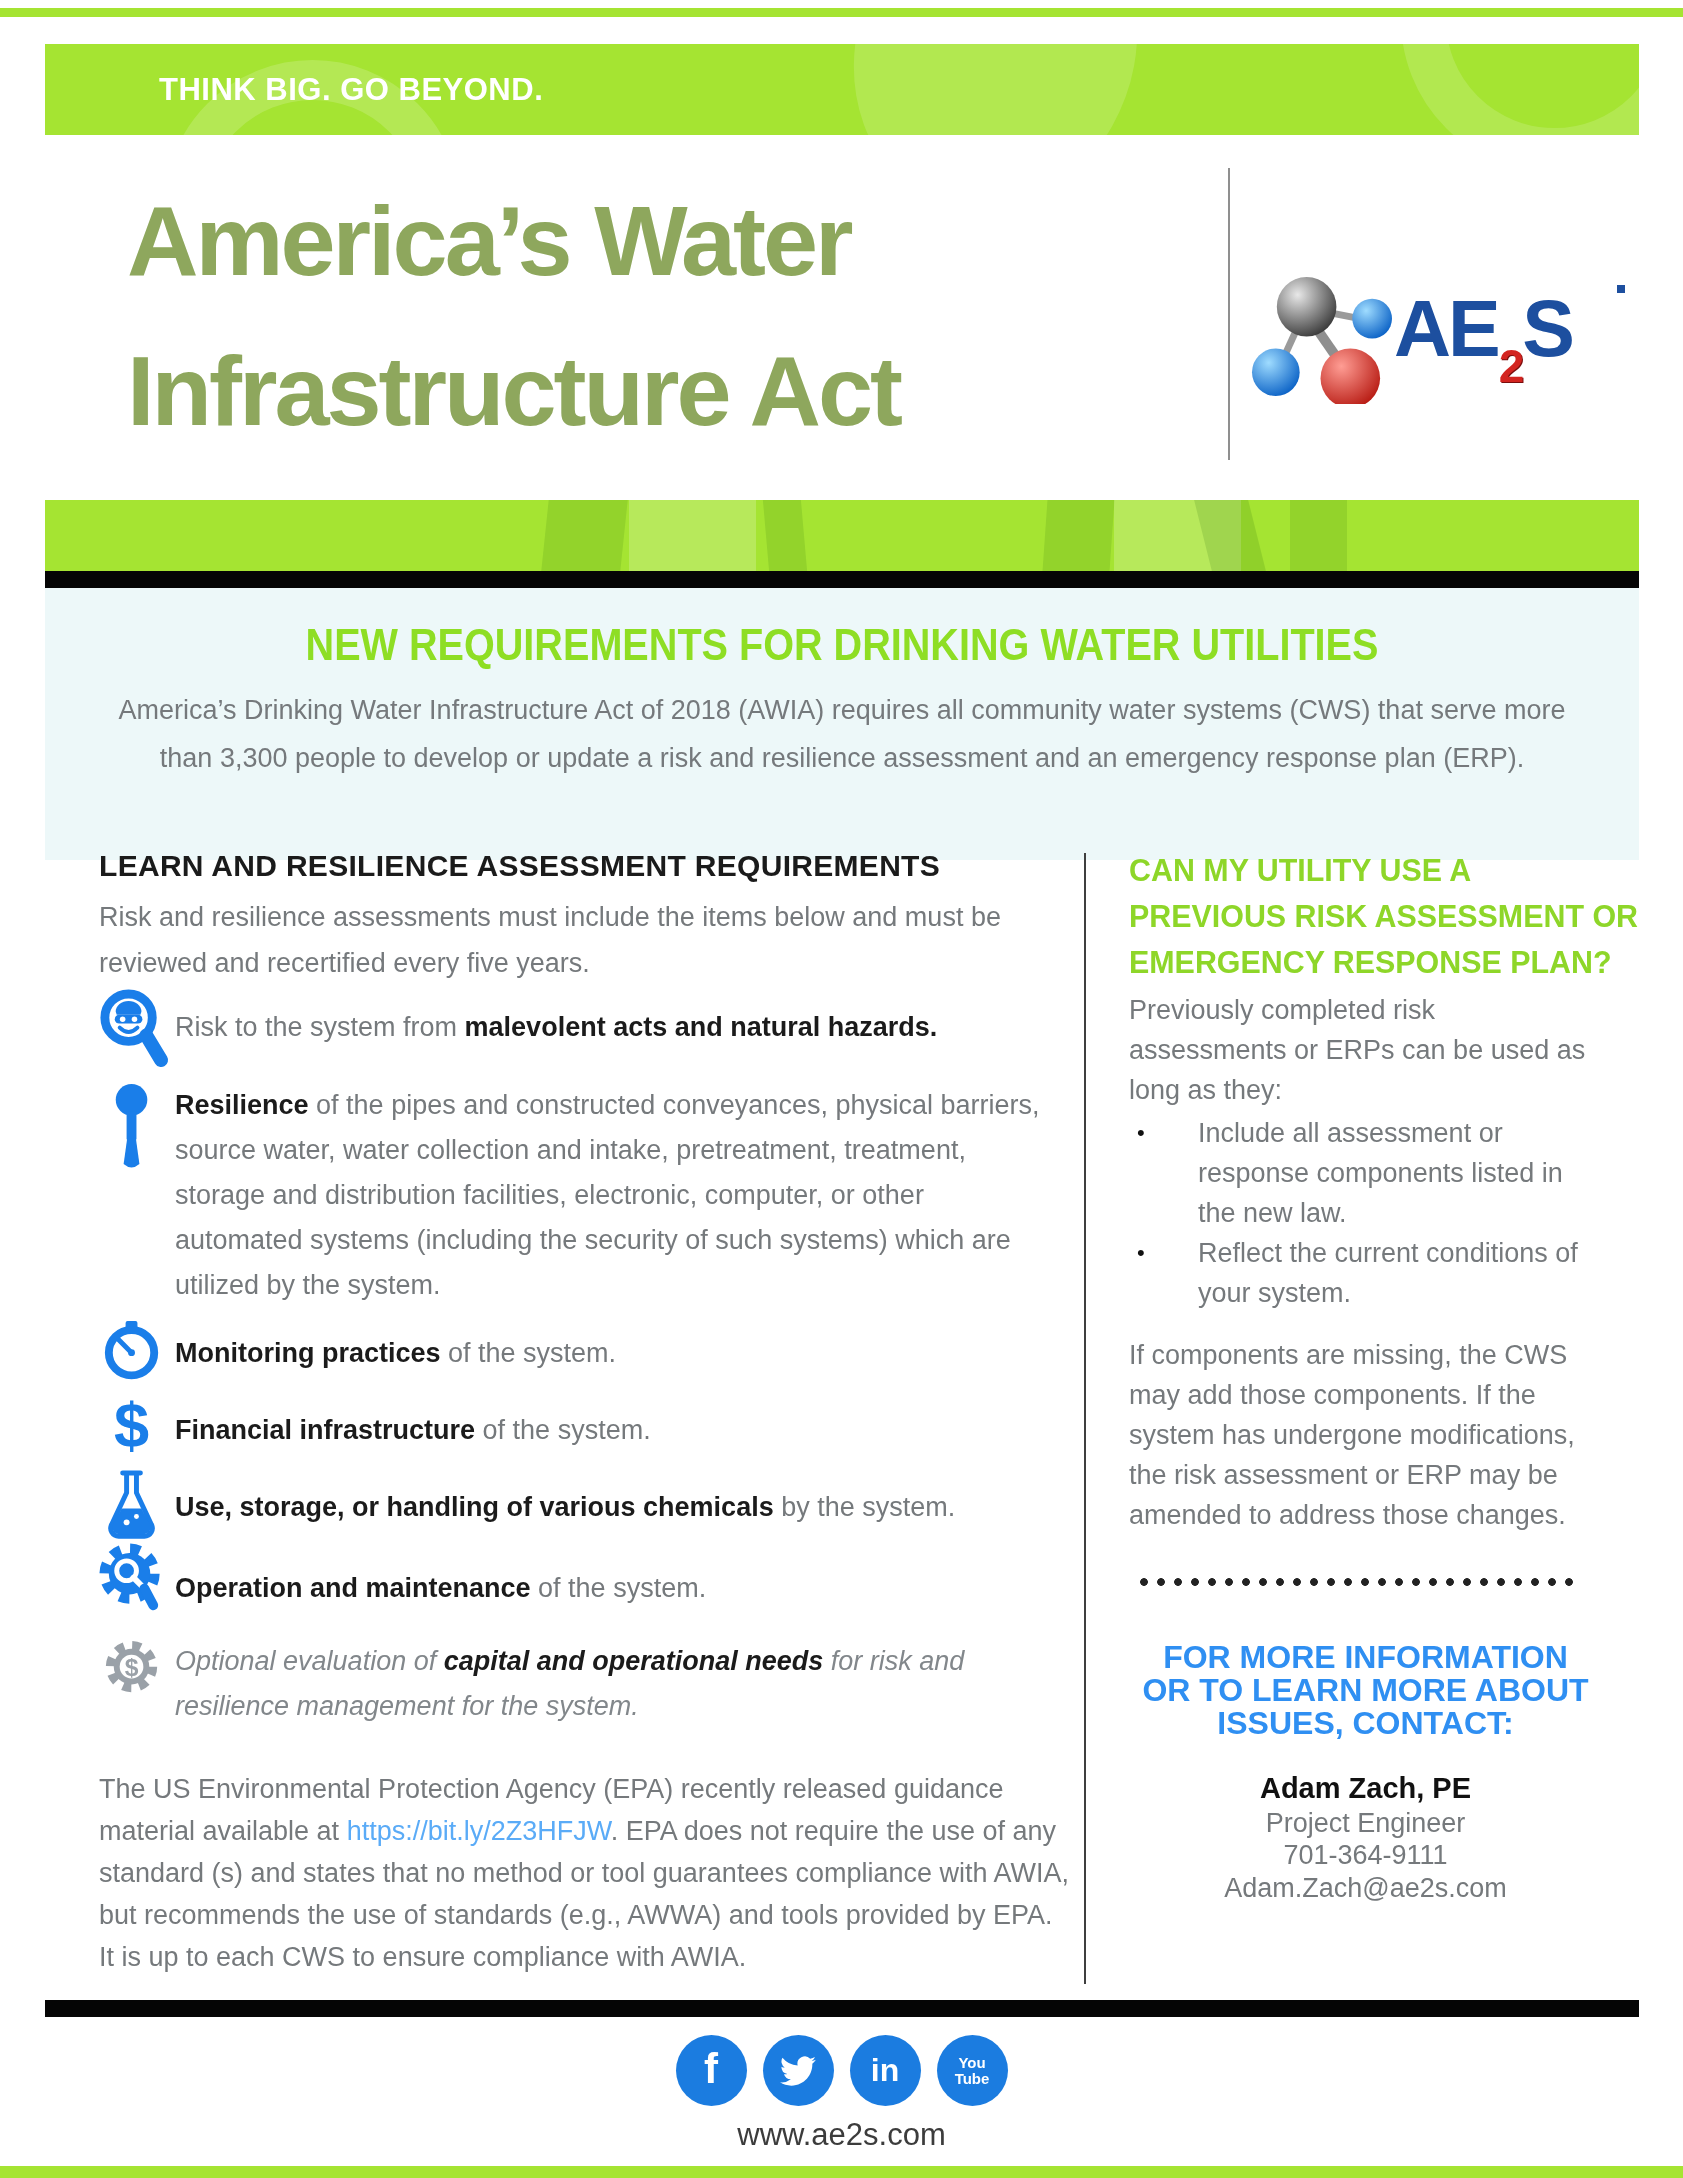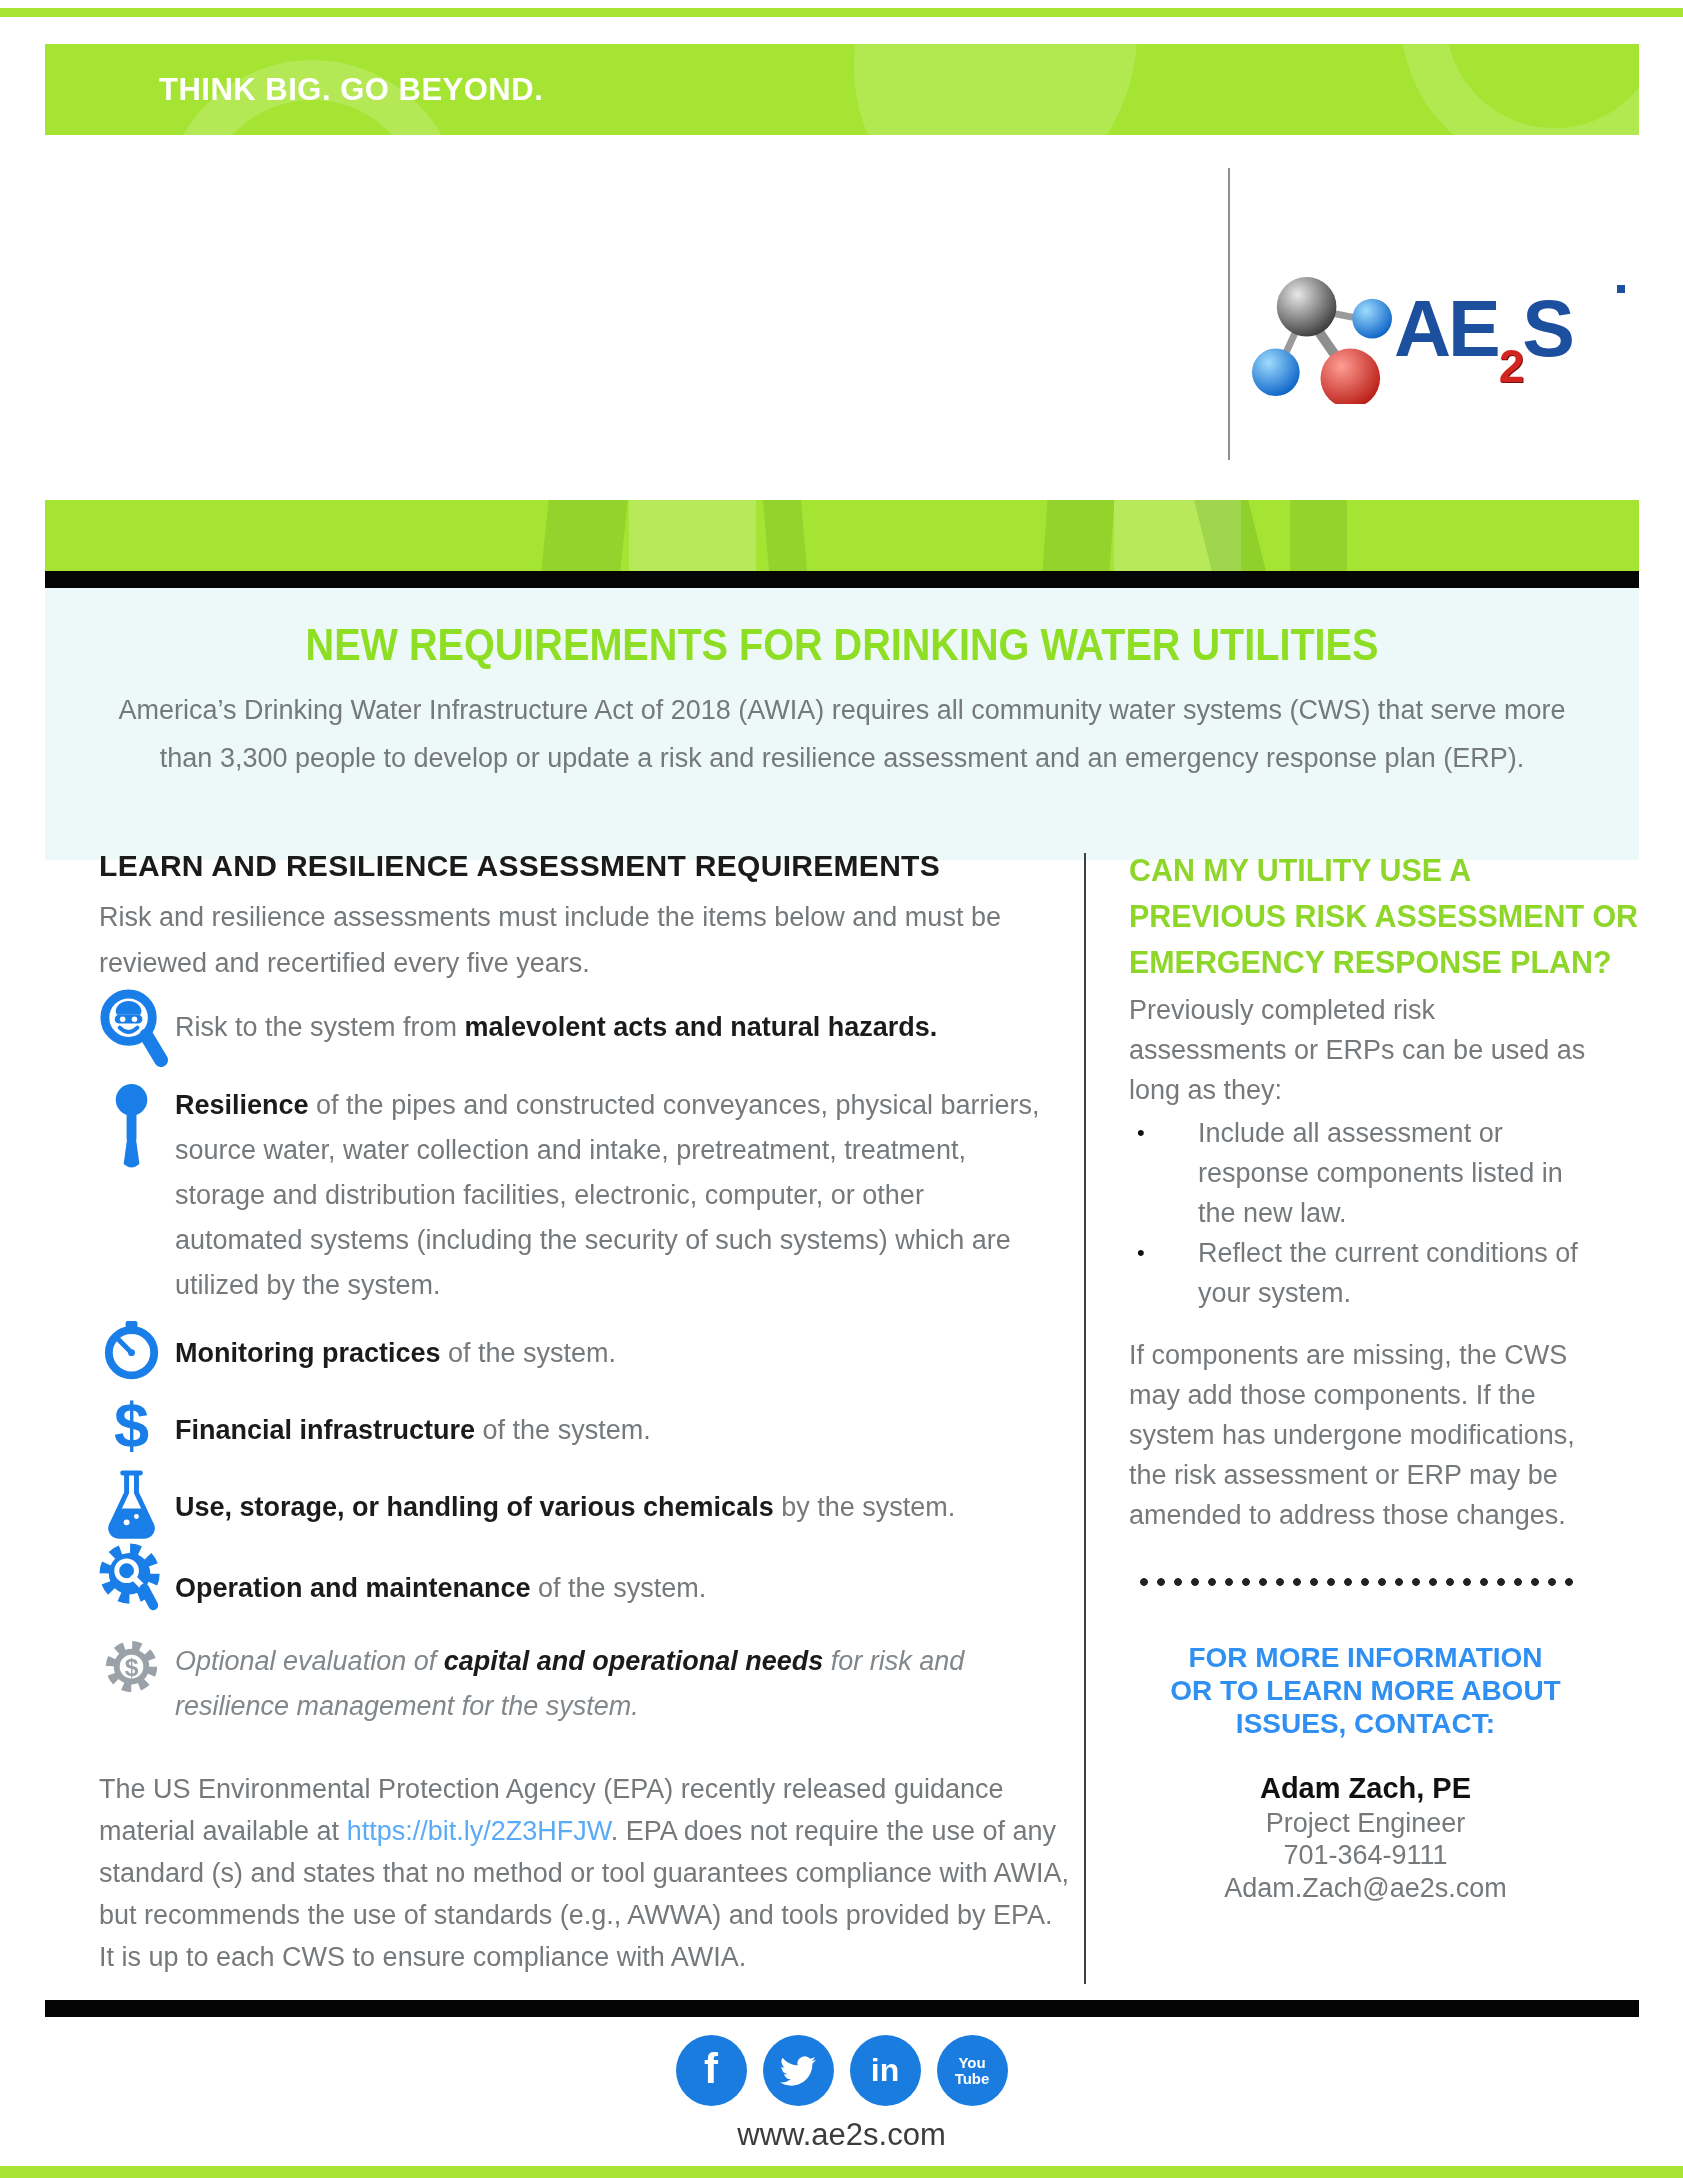--- a/index.html
+++ b/index.html
@@ -73,21 +73,21 @@
   .right-bullets{position:absolute;left:1129px;top:1113px;width:475px;list-style:none;}
   .right-bullets li{position:relative;padding-left:69px;width:475px;font-size:27px;line-height:40px;color:var(--grey);}
   .right-bullets li .marker{position:absolute;left:8px;top:0;color:#111;font-size:22px;}
   .right-body2{position:absolute;left:1129px;top:1335px;width:477px;font-size:27px;line-height:40px;color:var(--grey);}
 
   .dots{position:absolute;left:1139px;top:1576px;width:438px;height:12px;
         background-image:radial-gradient(circle at 5px 6px,#222 3.5px,transparent 4.2px);
         background-size:17px 12px;background-repeat:repeat-x;}
 
   .contact-heading{position:absolute;left:1129px;top:1641px;width:473px;text-align:center;
-        color:var(--contactblue);font-weight:700;font-size:28px;line-height:33px;}
+        color:var(--contactblue);font-weight:700;font-size:32px;line-height:33px;}
   .contact-name{position:absolute;left:1129px;top:1772px;width:473px;text-align:center;font-size:29px;font-weight:700;color:#111;}
   .contact-title{position:absolute;left:1129px;top:1808px;width:473px;text-align:center;font-size:27px;color:var(--grey);}
   .contact-phone{position:absolute;left:1129px;top:1840px;width:473px;text-align:center;font-size:27px;color:var(--grey);}
   .contact-email{position:absolute;left:1129px;top:1873px;width:473px;text-align:center;font-size:27px;color:var(--grey);}
 
   .social{position:absolute;left:0;top:2035px;width:1683px;display:flex;justify-content:center;gap:16px;}
   .circle{width:71px;height:71px;border-radius:50%;background:var(--circleblue);color:#fff;
           display:flex;align-items:center;justify-content:center;flex-direction:column;}
   .circle.fb span{font-size:42px;font-weight:700;transform:translateY(-2px);}
   .circle.li span{font-size:32px;font-weight:700;}
@@ -101,20 +101,24 @@
 
   <div class="strip-top"></div>
 
   <div class="banner">
     <div class="s1"></div>
     <div class="s2"></div>
     <div class="s3"></div>
     <div class="tagline">THINK BIG. GO BEYOND.</div>
   </div>
 
+  <div class="title-block">
+    <div>America’s Water</div>
+    <div>Infrastructure Act</div>
+  </div>
 
   <div class="header-divider"></div>
 
   <div class="logo">
     <svg width="149" height="139" viewBox="0 0 150 140">
       <defs>
         <radialGradient id="gGrey" cx="35%" cy="30%" r="75%">
           <stop offset="0%" stop-color="#e8e8e8"></stop>
             <stop offset="100%" stop-color="#3a3a3a"></stop>
         </radialGradient>

